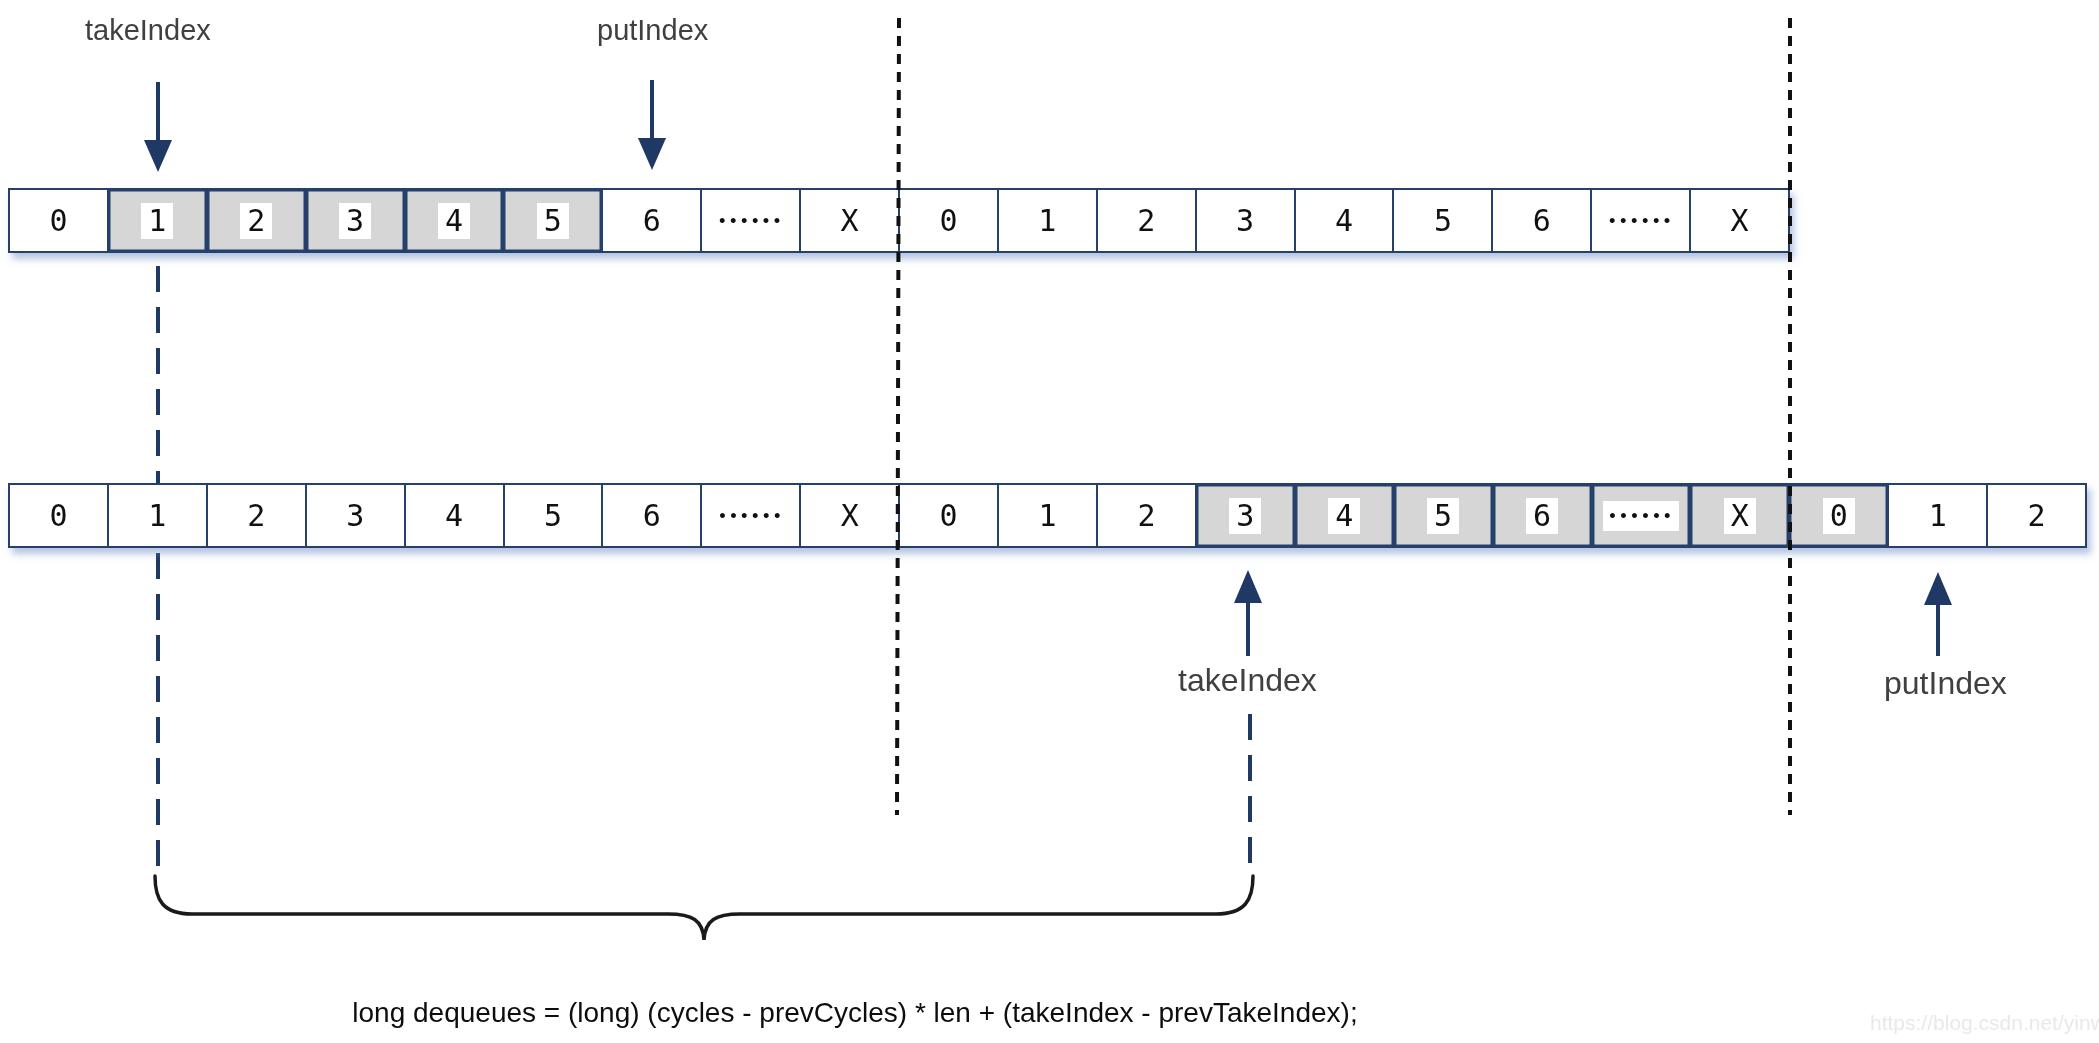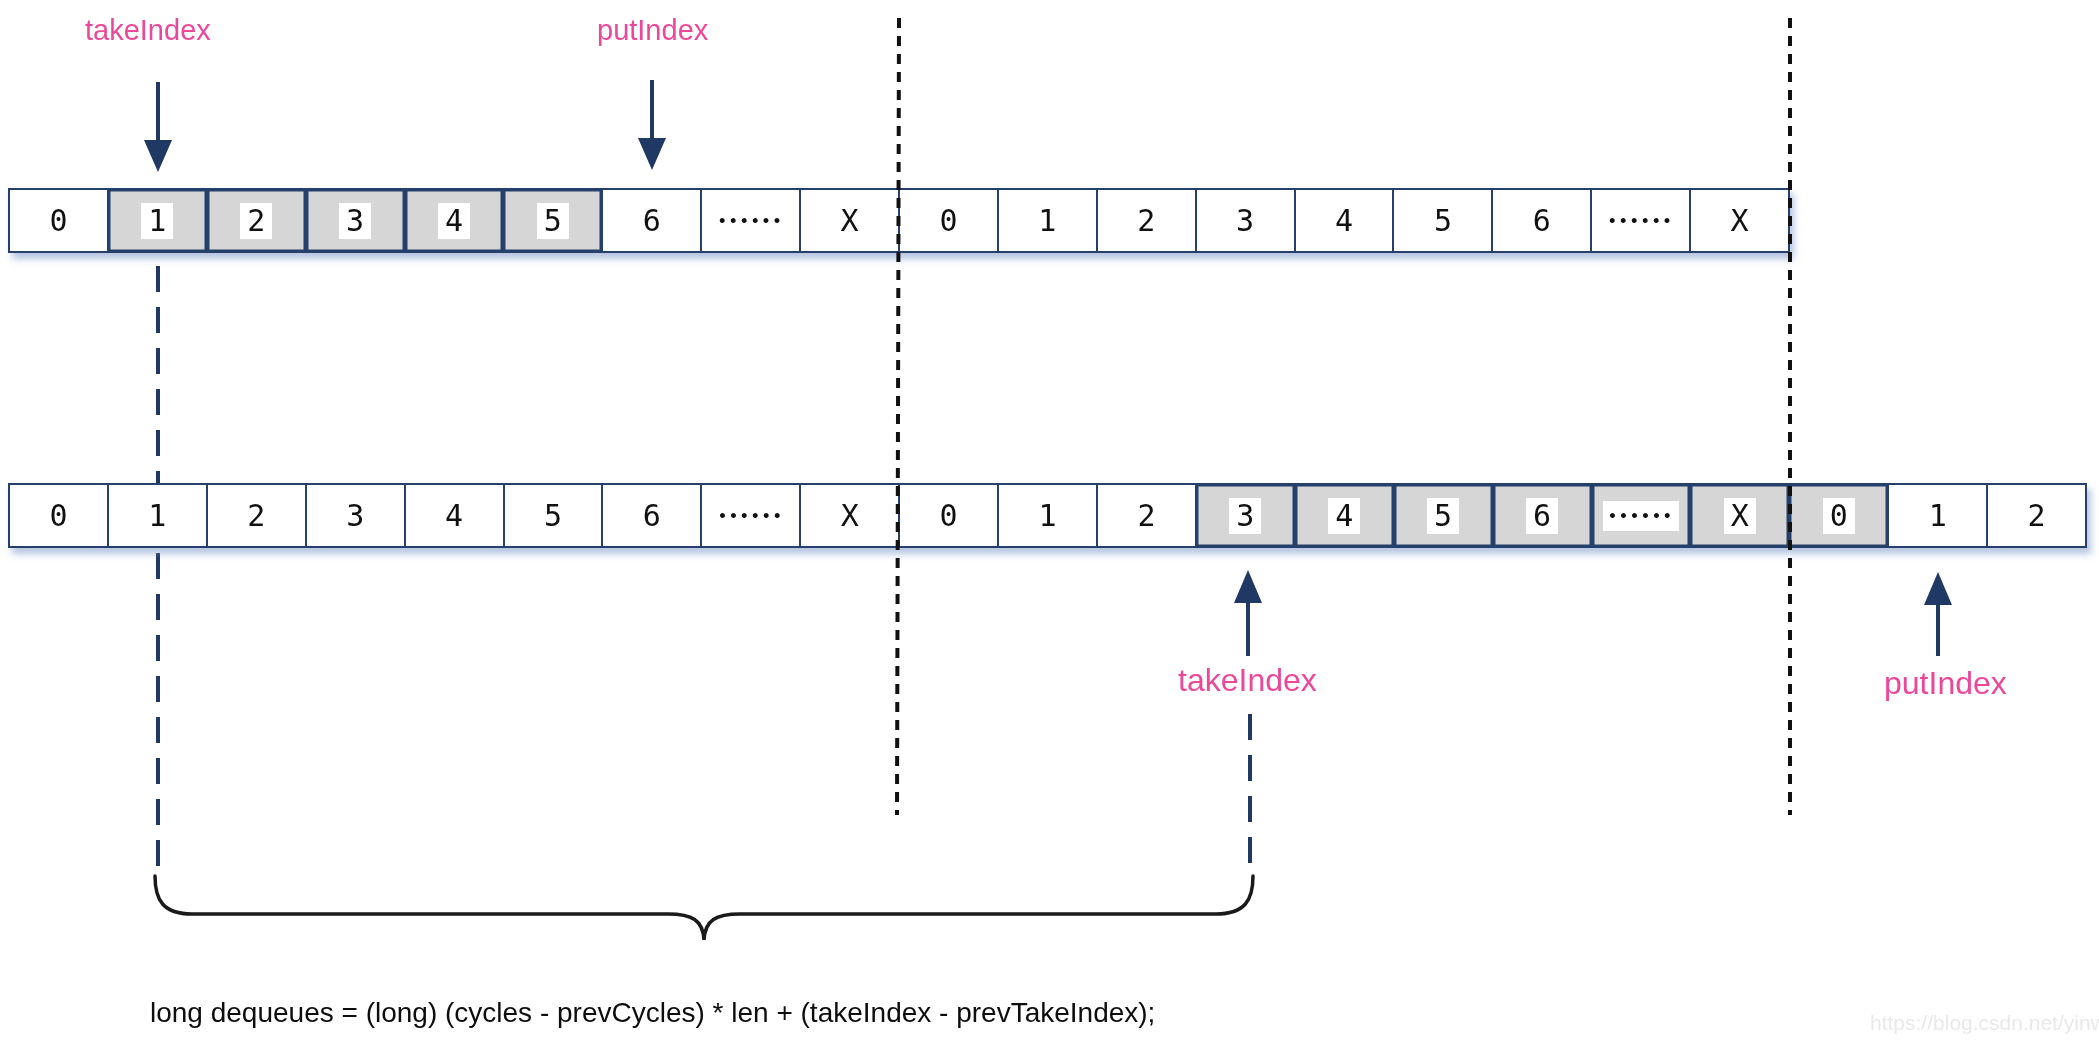--- a/index.html
+++ b/index.html
@@ -14,22 +14,22 @@
   .row-bottom{left:8px;top:483px;width:2079px;height:65px;}
   .cell{flex:1 1 0;display:flex;align-items:center;justify-content:center;
         border-right:2px solid #24406b;box-sizing:border-box;
         font-family:"DejaVu Sans Mono",monospace;font-size:30px;color:#111;}
   .cell:last-child{border-right:none;}
   .cell.shaded{background:#d6d6d6;box-shadow:inset 0 0 0 1.5px #24406b;}
   .val{line-height:1;padding:3px 7px;}
   .cell.shaded .val{background:#ffffff;}
   .val.dots{font-family:"DejaVu Sans",sans-serif;font-size:14px;font-weight:bold;
             letter-spacing:2px;padding:8px 5px;}
-  .label{position:absolute;color:#ec4899;z-index:4;white-space:nowrap;}
-  .formula{position:absolute;left:150px;top:997px;width:1410px;
+  .label{position:absolute;color:#404040;z-index:4;white-space:nowrap;}
+  .formula{position:absolute;left:150px;top:997px;width:1410px;text-align:center;
            font-size:28px;color:#0d0d0d;z-index:4;}
   .watermark{position:absolute;left:1870px;top:1011px;font-size:21px;color:#e9e9e9;z-index:4;}
 </style>
 </head>
 <body>
 
 <div class="canvas">
 
   <svg class="layer under" width="2099" height="1043" viewBox="0 0 2099 1043">
 

